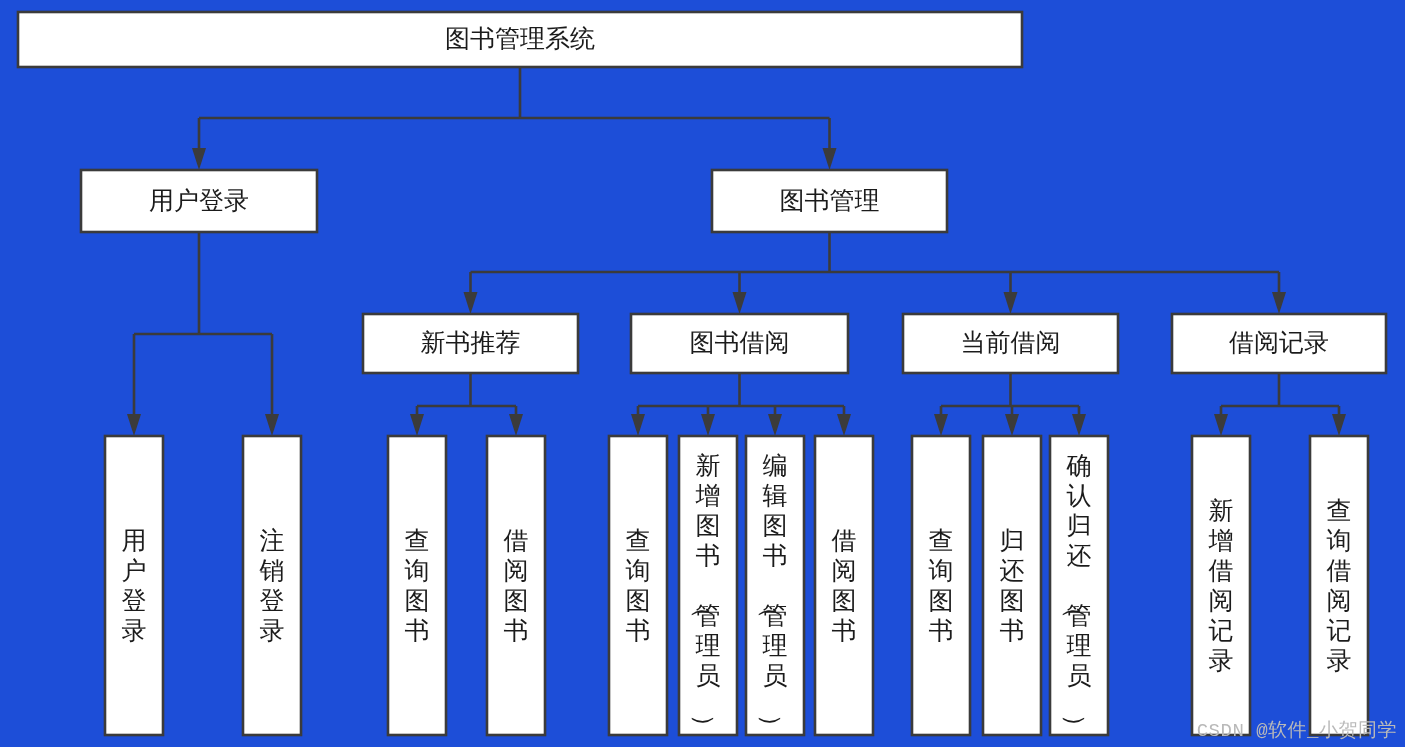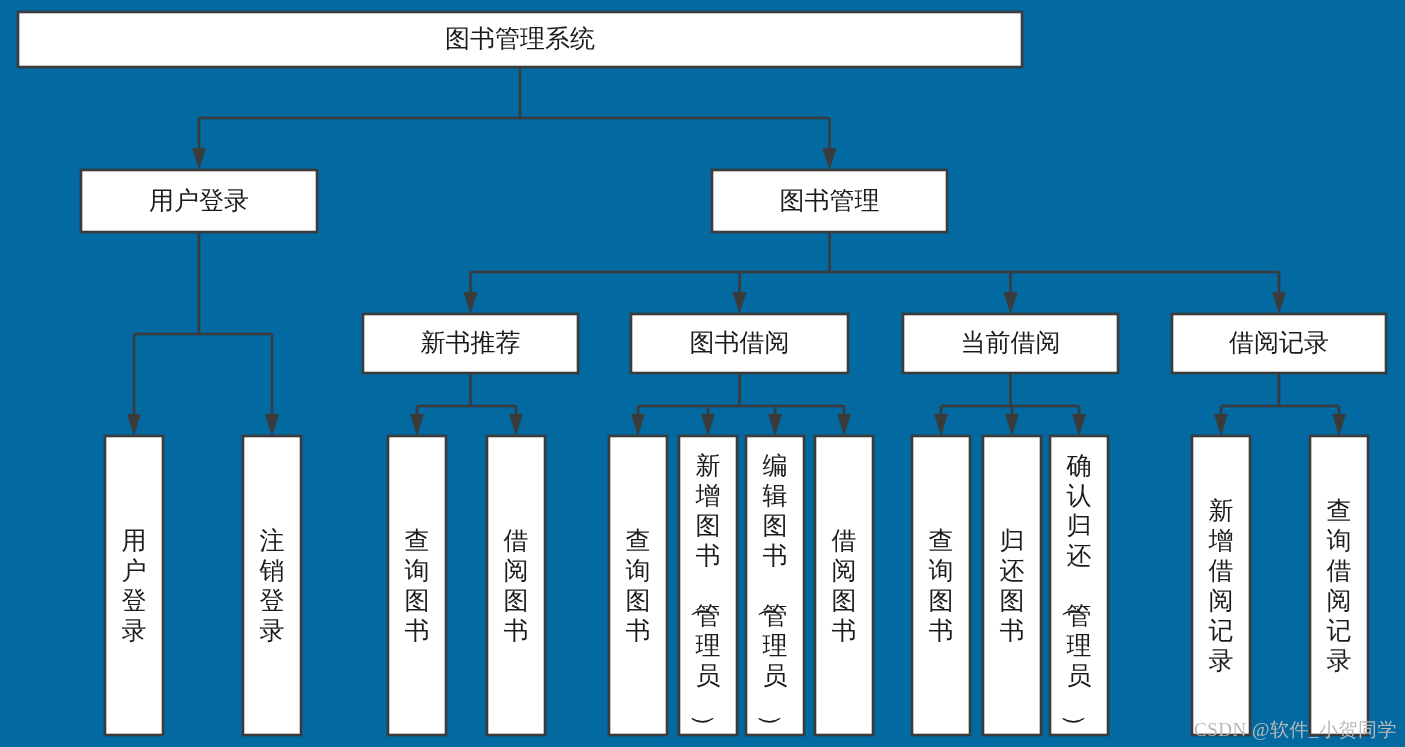--- a/index.html
+++ b/index.html
@@ -10,21 +10,21 @@
   body {
     width: 1405px;
     height: 747px;
     font-family: "Liberation Sans", "DejaVu Sans", sans-serif;
     overflow: hidden;
   }
   #diagram-root {
     position: relative;
     width: 1405px;
     height: 747px;
-    background: #0369a1;
+    background: #1d4ed8;
   }
   svg#tree-svg {
     position: absolute;
     left: 0;
     top: 0;
     width: 1405px;
     height: 747px;
     display: block;
   }
   .node-box {
@@ -52,21 +52,21 @@
     stroke-linecap: butt;
   }
   .arrow-head {
     fill: #3b3b3b;
     stroke: none;
   }
   .watermark {
     position: absolute;
     right: 8px;
     bottom: 4px;
-    font-family: Liberation Serif, serif;
+    font-family: Liberation Mono, monospace;
     font-size: 19px;
     color: #b9b9b9;
     white-space: nowrap;
     letter-spacing: 0.5px;
     pointer-events: none;
   }
 </style>
 </head>
 <body>
 

